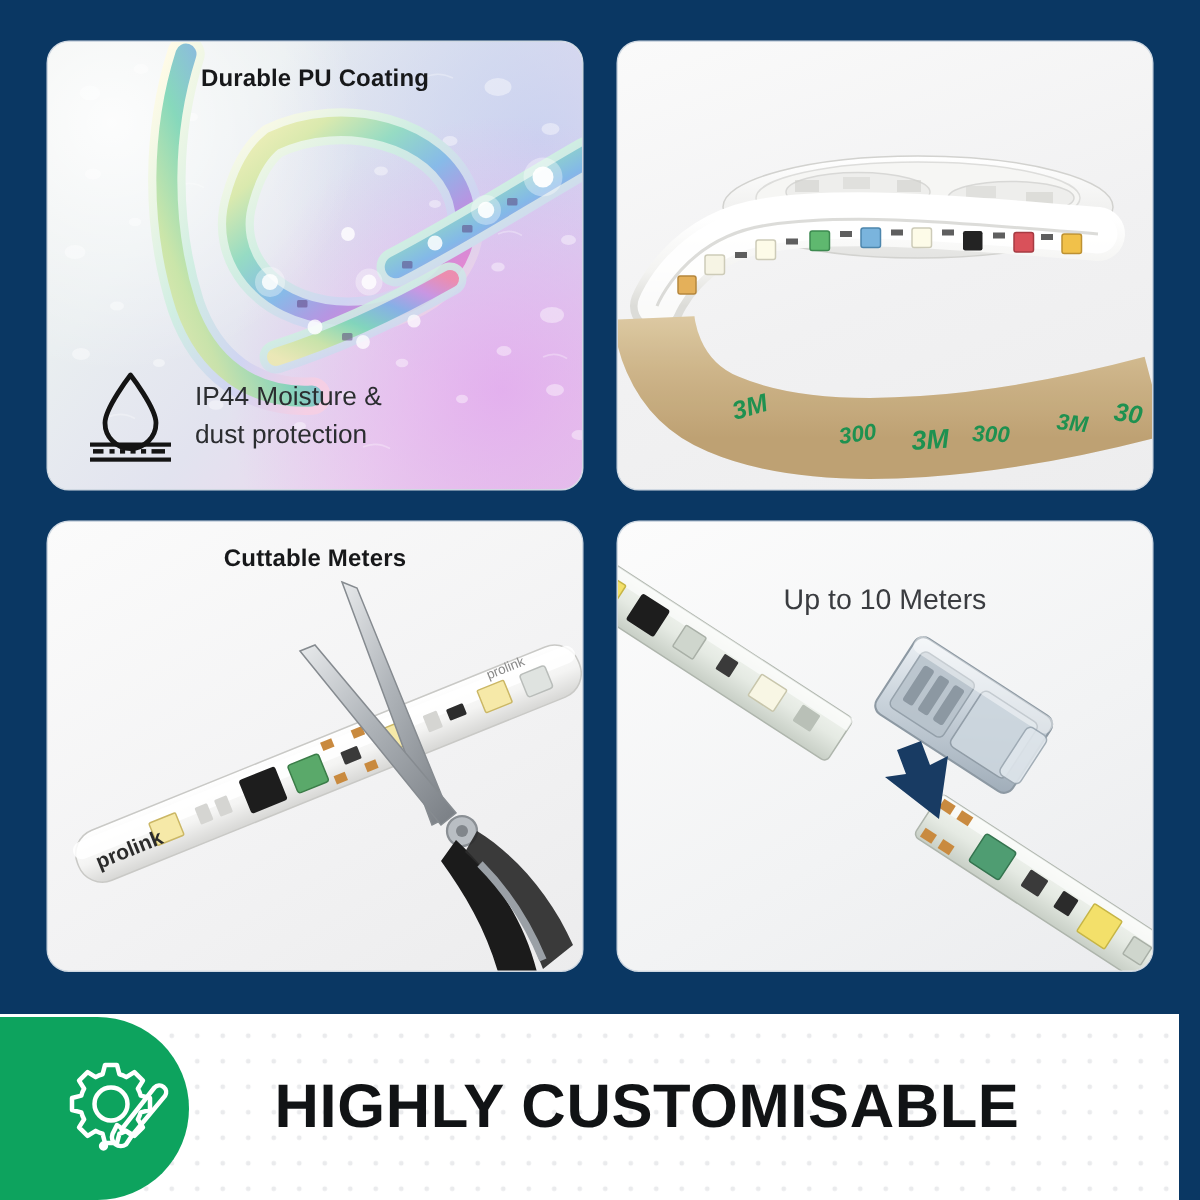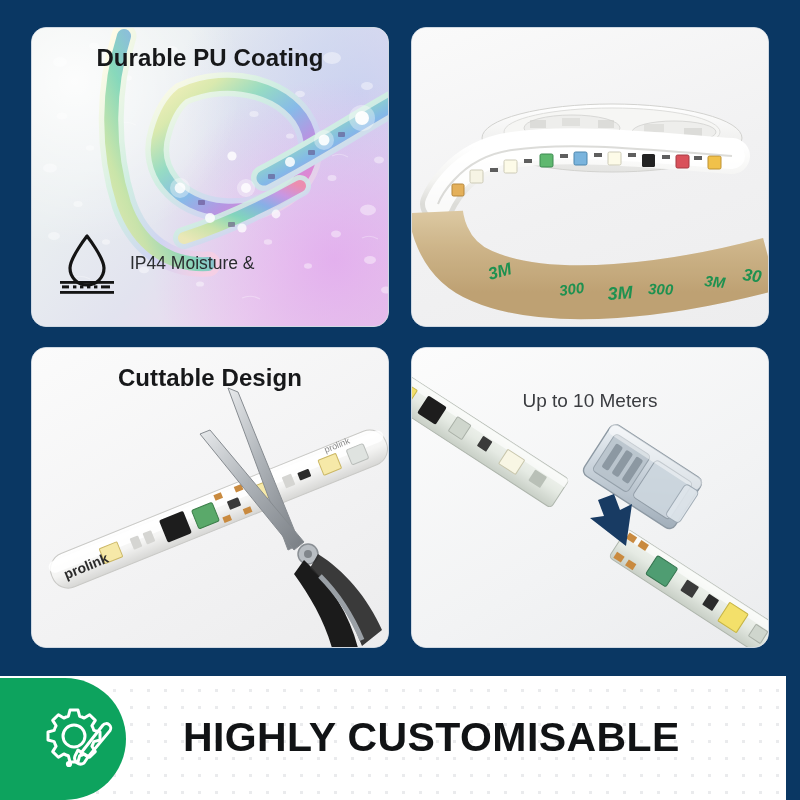--- a/index.html
+++ b/index.html
@@ -18,21 +18,21 @@
     column-gap:22px;row-gap:20px;
   }
   .card{
     position:relative;border-radius:15px;overflow:hidden;
     background:#f2f2f2;border:1px solid #cfd8e2;
     box-sizing:border-box;
   }
 
   .card-title{
     position:absolute;left:0;right:0;top:16px;text-align:center;
-    font-size:24px;font-weight:bold;color:#17181a;letter-spacing:.1px;
+    font-size:16px;font-weight:bold;color:#17181a;letter-spacing:.1px;
     z-index:6;
   }
   .card-subtitle{
     position:absolute;left:0;right:0;top:42px;text-align:center;
     font-size:19px;font-weight:400;color:#3a3c40;z-index:6;
   }
 
   
   .pu-bg{
     position:absolute;inset:0;
@@ -42,21 +42,21 @@
       radial-gradient(circle at 92% 22%, rgba(196,208,240,.8) 0%, rgba(196,208,240,0) 45%),
       linear-gradient(128deg,#eef1ef 0%, #e9eef0 28%, #e2e3ef 52%, #ecd9ef 74%, #e7cbe8 100%);
   }
   
   .drops{position:absolute;inset:0;opacity:.55;}
 
   
   .loop-wrap{position:absolute;inset:0;}
 
   
-  .ip-badge{position:absolute;left:26px;bottom:32px;display:flex;align-items:center;gap:14px;z-index:7;}
+  .ip-badge{position:absolute;left:26px;bottom:18px;display:flex;align-items:center;gap:14px;z-index:7;}
   .ip-icon{width:58px;height:62px;position:relative;}
   .ip-text{font-size:17.5px;line-height:25px;color:#2b2d30;font-weight:400;}
 
   
   .c2-bg{position:absolute;inset:0;background:linear-gradient(160deg,#fafafa 0%,#f1f1f2 55%,#ededee 100%);}
 
   
   .c3-bg{position:absolute;inset:0;background:linear-gradient(150deg,#fbfbfb 0%,#f2f2f3 60%,#ececed 100%);}
 
   
@@ -219,20 +219,21 @@
                 <rect x="15" y="53.4" width="3.4" height="3"></rect>
               <rect x="22" y="53.4" width="3.4" height="3"></rect>
                 <rect x="29" y="53.4" width="3.4" height="3"></rect>
               <rect x="36" y="53.4" width="3.4" height="3"></rect>
                 <rect x="43" y="53.4" width="9" height="3"></rect>
             </g>
           </svg>
         </div>
         <div class="ip-text">
           <div>IP44 Moisture &amp;</div>
+          <div>dust protection</div>
         </div>
       </div>
     </div>
 
     <div class="card">
       <div class="c2-bg"></div>
 
       <svg width="358" height="300" viewBox="0 0 358 300" style="position:absolute;inset:0">
         <defs>
           <linearGradient id="kraft" x1="0" y1="0" x2="0" y2="1">
@@ -355,21 +356,21 @@
 
           <circle cx="276" cy="206" r="10" fill="#b9bec3" stroke="#8a8f94" stroke-width="1.5"></circle>
           <circle cx="276" cy="206" r="4" fill="#81868b"></circle>
 
           <path d="M272 212 C 300 238, 318 268, 326 300 L 300 300 C 292 272, 278 248, 262 226 Z" fill="#1b1b1b"></path>
           <path d="M286 206 C 312 222, 336 250, 350 282 L 330 298 C 318 266, 300 240, 278 220 Z" fill="#2a2a2a" opacity=".92"></path>
           <path d="M288 228 C 306 246, 320 268, 330 292" fill="none" stroke="#9aa0a6" stroke-width="5"></path>
         </g>
       </svg>
 
-      <div class="card-title">Cuttable Design</div>
+      <div class="card-title">Cuttable Meters</div>
     </div>
 
     <div class="card">
       <div class="c4-bg"></div>
 
       <svg width="358" height="301" viewBox="0 0 358 301" style="position:absolute;inset:0">
         <defs>
           <linearGradient id="pcb4" x1="0" y1="0" x2="0" y2="1">
             <stop offset="0%" stop-color="#f2f5f0"></stop>
               <stop offset="50%" stop-color="#e5eae3"></stop>

